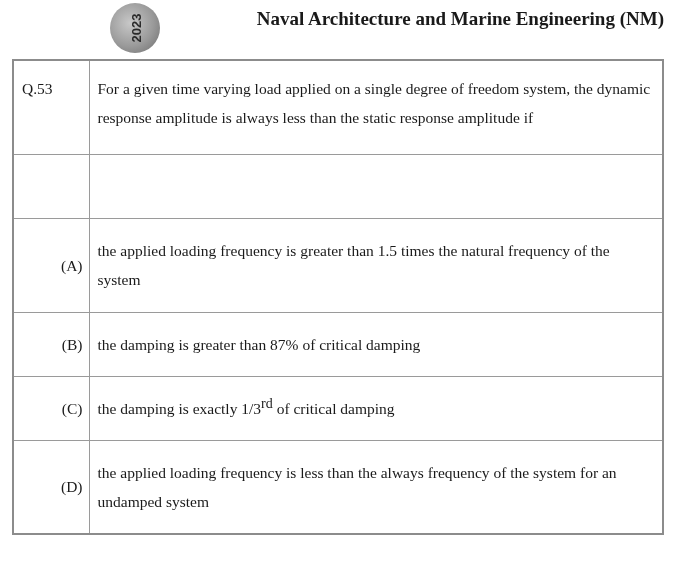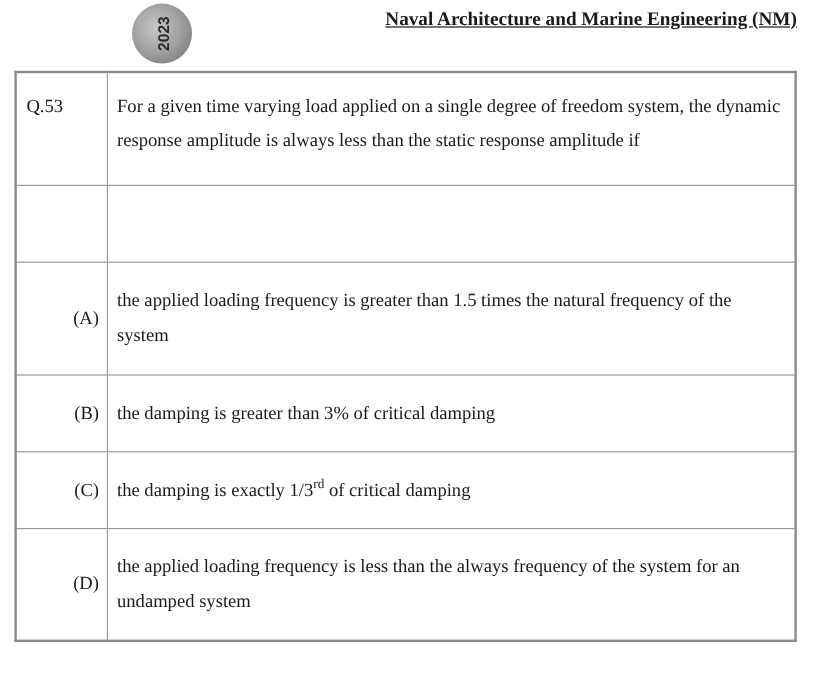--- a/index.html
+++ b/index.html
@@ -60,24 +60,23 @@
       color: #2a2a2a;
       z-index: 3;
       white-space: nowrap;
     }
     .subject {
       position: absolute;
       right: 36px;
       top: 8px;
       font-family: "Liberation Serif", "DejaVu Serif", serif;
       font-weight: bold;
-      font-size: 16px;
+      font-size: 19px;
       color: #1a1a1a;
       white-space: nowrap;
-      text-decoration: underline;
     }
     .q-table {
       position: absolute;
       left: 12px;
       top: 59px;
       width: 652px;
       border-collapse: collapse;
       border: 2px solid #8c8c8c;
       table-layout: fixed;
     }
@@ -106,21 +105,21 @@
       padding-left: 8px !important;
       padding-right: 6px !important;
       margin-left: 37px;
     }
     .row-q { height: 94px; margin-top: 39px; }
     .row-blank { height: 64px; }
     .row-a { height: 94px; }
     .row-b { height: 64px; }
     .row-c { height: 64px; }
     .row-d { height: 94px; }
-    sup { font-size: 11px; line-height: 0; vertical-align: 6px; }
+    sup { font-size: 14px; line-height: 0; vertical-align: 6px; }
   </style>
 </head>
 <body>
 
 <div class="header">
   <div class="logo">
     <span class="logo-globe"></span>
     <span class="logo-year">2023</span>
   </div>
   <div class="subject">Naval Architecture and Marine Engineering (NM)</div>
@@ -139,21 +138,21 @@
   <tr class="row-blank">
     <td></td>
     <td></td>
   </tr>
   <tr class="row-a">
     <td class="opt-label">(A)</td>
     <td class="opt-text">the applied loading frequency is greater than 1.5 times the natural frequency of the system</td>
   </tr>
   <tr class="row-b">
     <td class="opt-label">(B)</td>
-    <td class="opt-text">the damping is greater than 3% of critical damping</td>
+    <td class="opt-text">the damping is greater than 87% of critical damping</td>
   </tr>
   <tr class="row-c">
     <td class="opt-label">(C)</td>
     <td class="opt-text"><span>the damping is exactly 1/3</span><sup>rd</sup><span> of critical damping</span></td>
   </tr>
   <tr class="row-d">
     <td class="opt-label">(D)</td>
     <td class="opt-text">the applied loading frequency is less than the always frequency of the system for an undamped system</td>
   </tr>
 </tbody>

